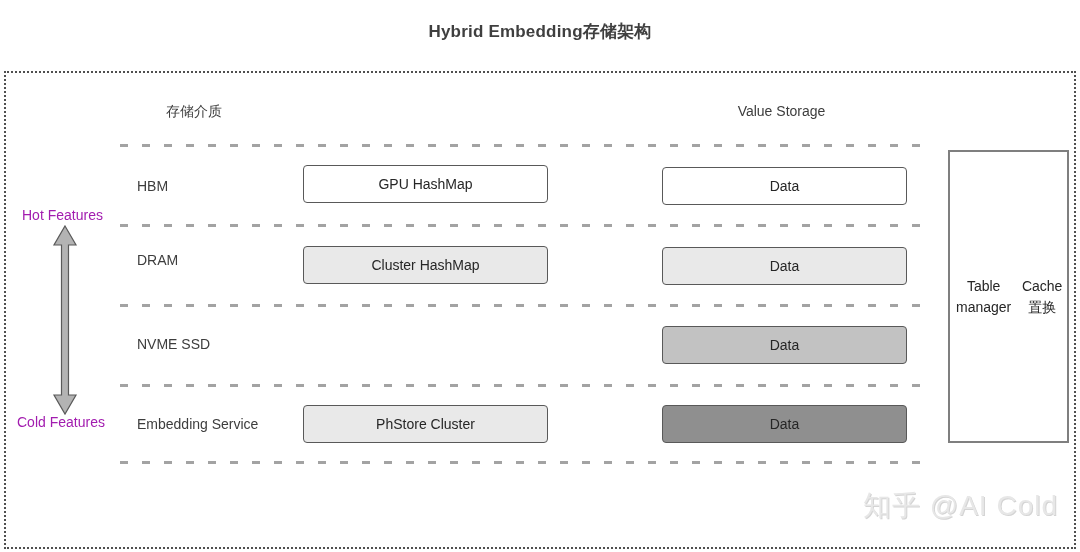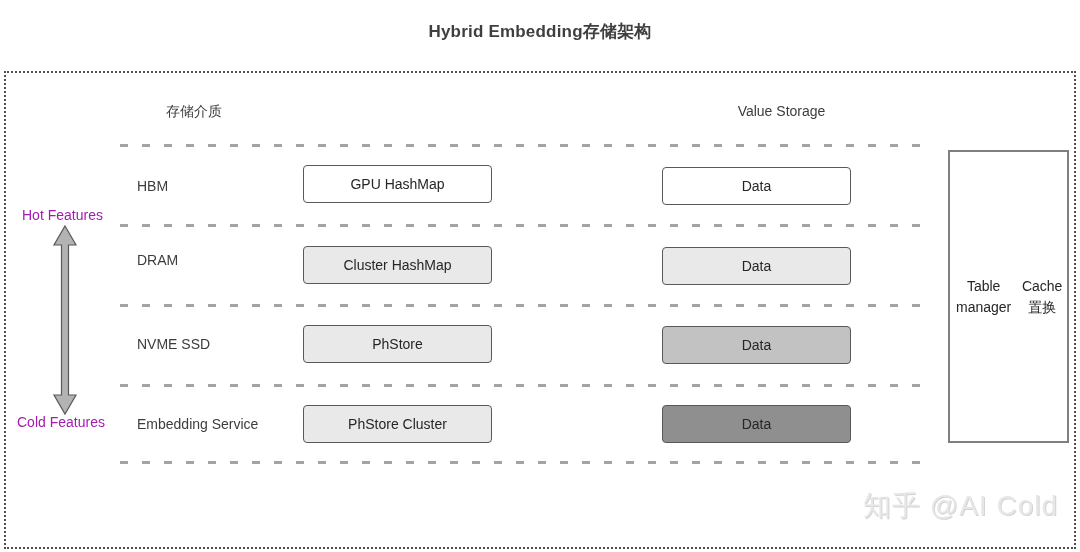--- a/index.html
+++ b/index.html
@@ -51,21 +51,21 @@
     position: absolute;
     left: 137px;
     height: 20px;
     line-height: 20px;
     font-size: 14px;
     color: #3d3d3d;
     white-space: nowrap;
   }
   .node {
     position: absolute;
-    width: 189px;
+    width: 245px;
     height: 38px;
     border: 1.5px solid #595959;
     border-radius: 4px;
     display: flex;
     align-items: center;
     justify-content: center;
     font-size: 14px;
     color: #262626;
     background: #ffffff;
   }
@@ -129,21 +129,20 @@
 
   <div class="row-label" style="top:176px">HBM</div>
   <div class="node hash" style="top: 165px; background: rgb(255, 255, 255);">GPU HashMap</div>
   <div class="node data" style="top: 167px; background: rgb(255, 255, 255);">Data</div>
 
   <div class="row-label" style="top:250px">DRAM</div>
   <div class="node hash" style="top: 246px; background: rgb(233, 233, 233);">Cluster HashMap</div>
   <div class="node data" style="top: 247px; background: rgb(233, 233, 233);">Data</div>
 
   <div class="row-label" style="top:334px">NVME SSD</div>
-  <div class="node hash" style="top: 325px; background: rgb(233, 233, 233);">PhStore</div>
   <div class="node data" style="top: 326px; background: rgb(194, 194, 194);">Data</div>
 
   <div class="row-label" style="top:414px">Embedding Service</div>
   <div class="node hash" style="top: 405px; background: rgb(233, 233, 233);">PhStore Cluster</div>
   <div class="node data" style="top: 405px; background: rgb(143, 143, 143);">Data</div>
 
   <div class="side-box">
     <span>Table manager</span>
     <span>Cache置换</span>
   </div>

